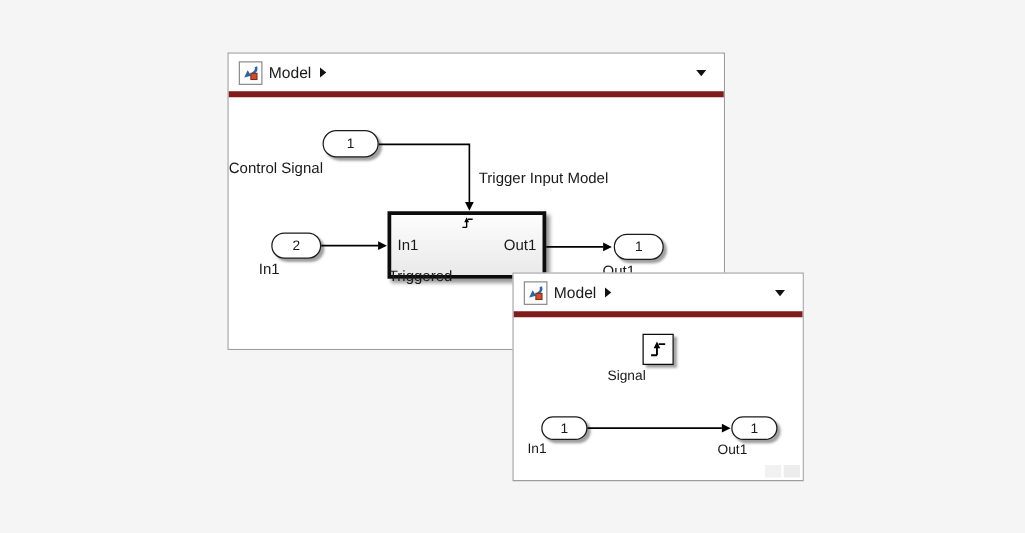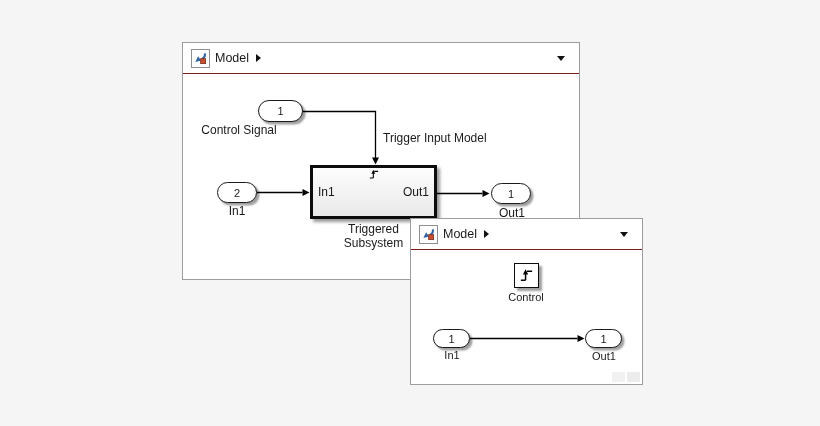--- a/index.html
+++ b/index.html
@@ -10,21 +10,21 @@
     color:#1a1a1a;
   }
   .window{
     position:absolute;background:#ffffff;
     border:1px solid #9d9da1;box-sizing:border-box;
     display:flex;flex-direction:column;
   }
   #model-window{left:182px;top:42px;width:398px;height:238px;}
   #subsystem-window{left:410px;top:218px;width:233px;height:167px;}
   .breadcrumb{
-    height:30px;flex:0 0 30px;border-bottom:1px solid #7f1d1d;
+    height:30px;flex:0 0 30px;border-bottom:5px solid #7f1d1d;
     display:flex;align-items:center;padding:0 8px;gap:5px;
     font-size:12.5px;background:#ffffff;
   }
   .icon-box{
     width:17px;height:17px;border:1px solid #8f8f8f;background:#fdfdfd;
     display:flex;align-items:center;justify-content:center;flex:0 0 auto;
   }
   .crumb{display:flex;align-items:center;gap:5px;cursor:default;}
   .arrow-right{
     width:0;height:0;border-left:5px solid #111;
@@ -38,21 +38,21 @@
   }
   .canvas{position:relative;flex:1 1 auto;background:#ffffff;overflow:hidden;}
   .wires{position:absolute;left:0;top:0;pointer-events:none;}
   .port-oval{
     position:absolute;background:#ffffff;border:1.4px solid #1b1b1b;
     display:flex;align-items:center;justify-content:center;
     font-size:11px;box-sizing:border-box;
     box-shadow:2.5px 2.5px 2px rgba(0,0,0,0.38);
   }
   .diagram-label{position:absolute;font-size:12px;white-space:nowrap;}
-  .center{text-align:center;}
+  .center{text-align:left;}
   #triggered-block{
     position:absolute;left:127px;top:91px;width:127px;height:54px;
     border:3px solid #0c0c0c;box-sizing:border-box;
     background:linear-gradient(#fdfdfd,#e9e9e9);
     box-shadow:3px 3px 3px rgba(0,0,0,0.40);
   }
   .block-ports{
     display:flex;justify-content:space-between;align-items:center;
     height:100%;padding:0 5px;font-size:12px;
   }
@@ -114,23 +114,22 @@
         <svg width="11" height="11" viewBox="0 0 16 16">
           <path d="M2 13 H7 M7 13 V6 M8.5 3.5 H14" stroke="#000" stroke-width="1.6" fill="none"></path>
           <polygon points="7,1.2 4.2,7 9.8,7" fill="#000"></polygon>
         </svg>
       </span>
       <div class="block-ports">
         <span>In1</span>
         <span>Out1</span>
       </div>
     </div>
-    <div class="diagram-label center" style="left:128px;top:148px;width:125px;line-height:14px;">
+    <div class="diagram-label center" style="left:128px;top:136px;width:125px;line-height:14px;">
       <div>Triggered</div>
-      <div>Subsystem</div>
     </div>
 
     <div class="port-oval" style="left:34px;top:108px;width:40px;height:21px;border-radius:10.5px;">
       <span>2</span>
     </div>
     <div class="diagram-label center" style="left:24px;top:130px;width:60px;">In1</div>
 
     <div class="port-oval" style="left:308px;top:109px;width:40px;height:21px;border-radius:10.5px;">
       <span>1</span>
     </div>
@@ -159,21 +158,21 @@
       <path d="M59 88.5 H166.5" stroke="#000" stroke-width="1.3" fill="none"></path>
       <polygon points="173.5,88.5 166.5,85 166.5,92" fill="#000"></polygon>
     </svg>
 
     <div id="trigger-block">
       <svg width="15" height="15" viewBox="0 0 16 16">
         <path d="M2 13 H7 M7 13 V6 M8.5 3.5 H14" stroke="#000" stroke-width="1.6" fill="none"></path>
         <polygon points="7,1.2 4.2,7 9.8,7" fill="#000"></polygon>
       </svg>
     </div>
-    <div class="diagram-label center small-label" style="left:75px;top:41px;width:80px;">Control</div>
+    <div class="diagram-label center small-label" style="left:75px;top:41px;width:80px;">Signal</div>
 
     <div class="port-oval" style="left:22px;top:79px;width:37px;height:19px;border-radius:9.5px;">
       <span>1</span>
     </div>
     <div class="diagram-label center small-label" style="left:11px;top:99px;width:60px;">In1</div>
 
     <div class="port-oval" style="left:174px;top:79px;width:37px;height:19px;border-radius:9.5px;">
       <span>1</span>
     </div>
     <div class="diagram-label center small-label" style="left:163px;top:100px;width:60px;">Out1</div>

